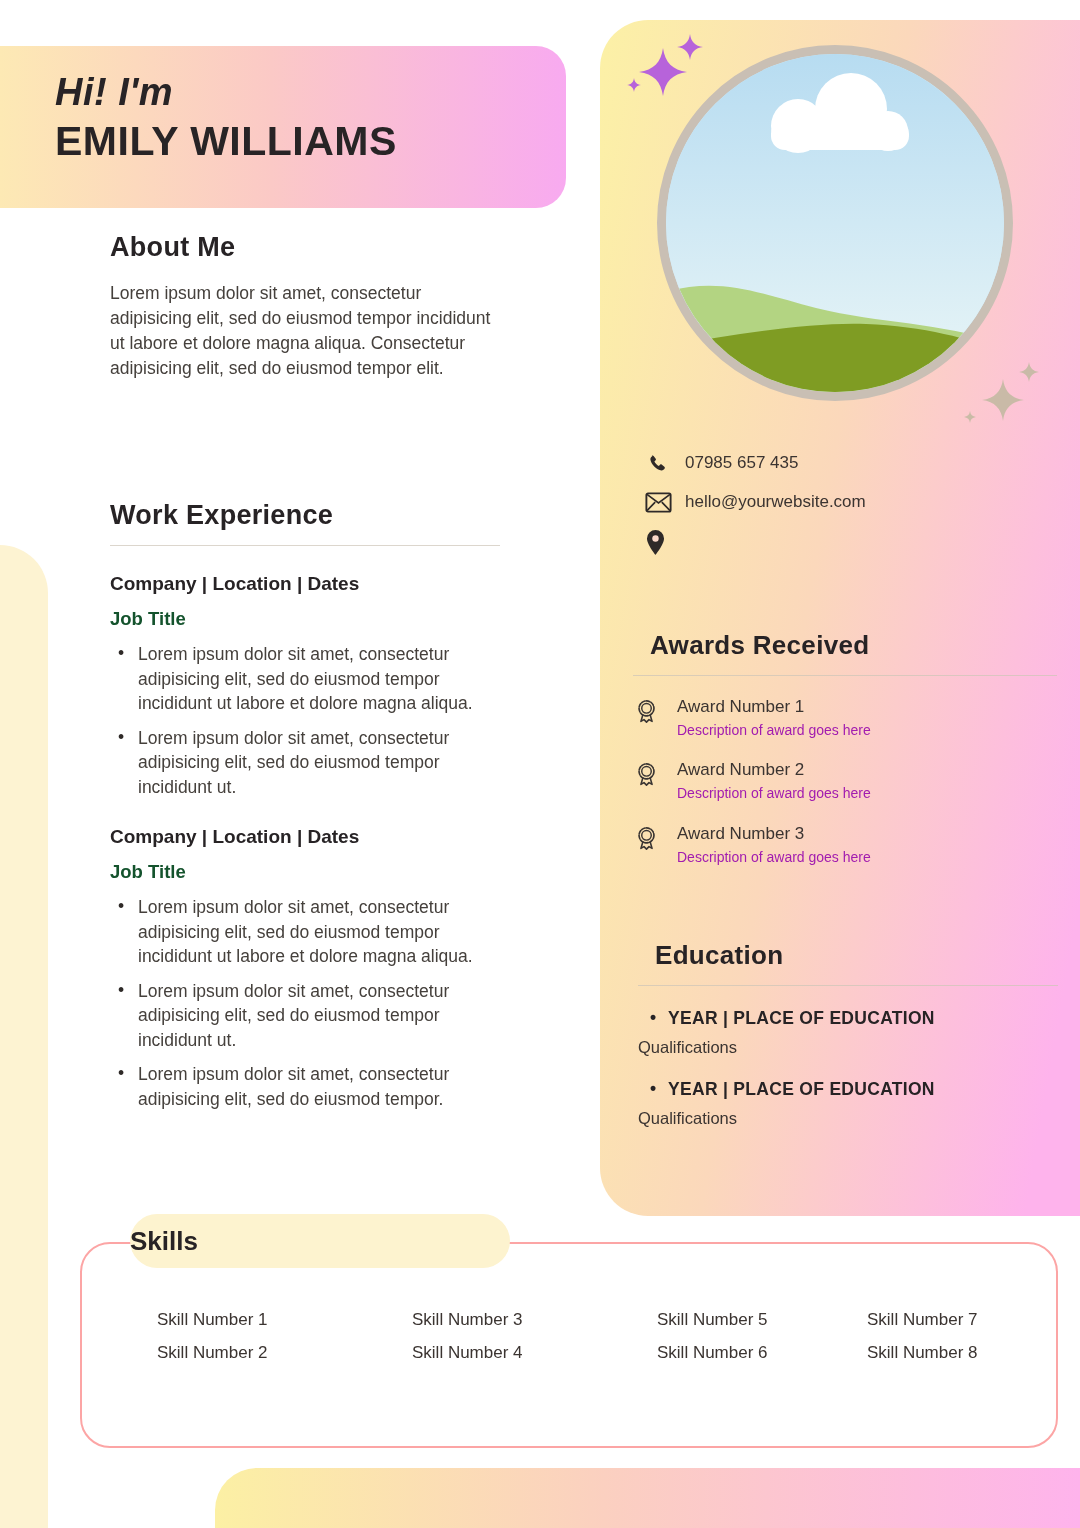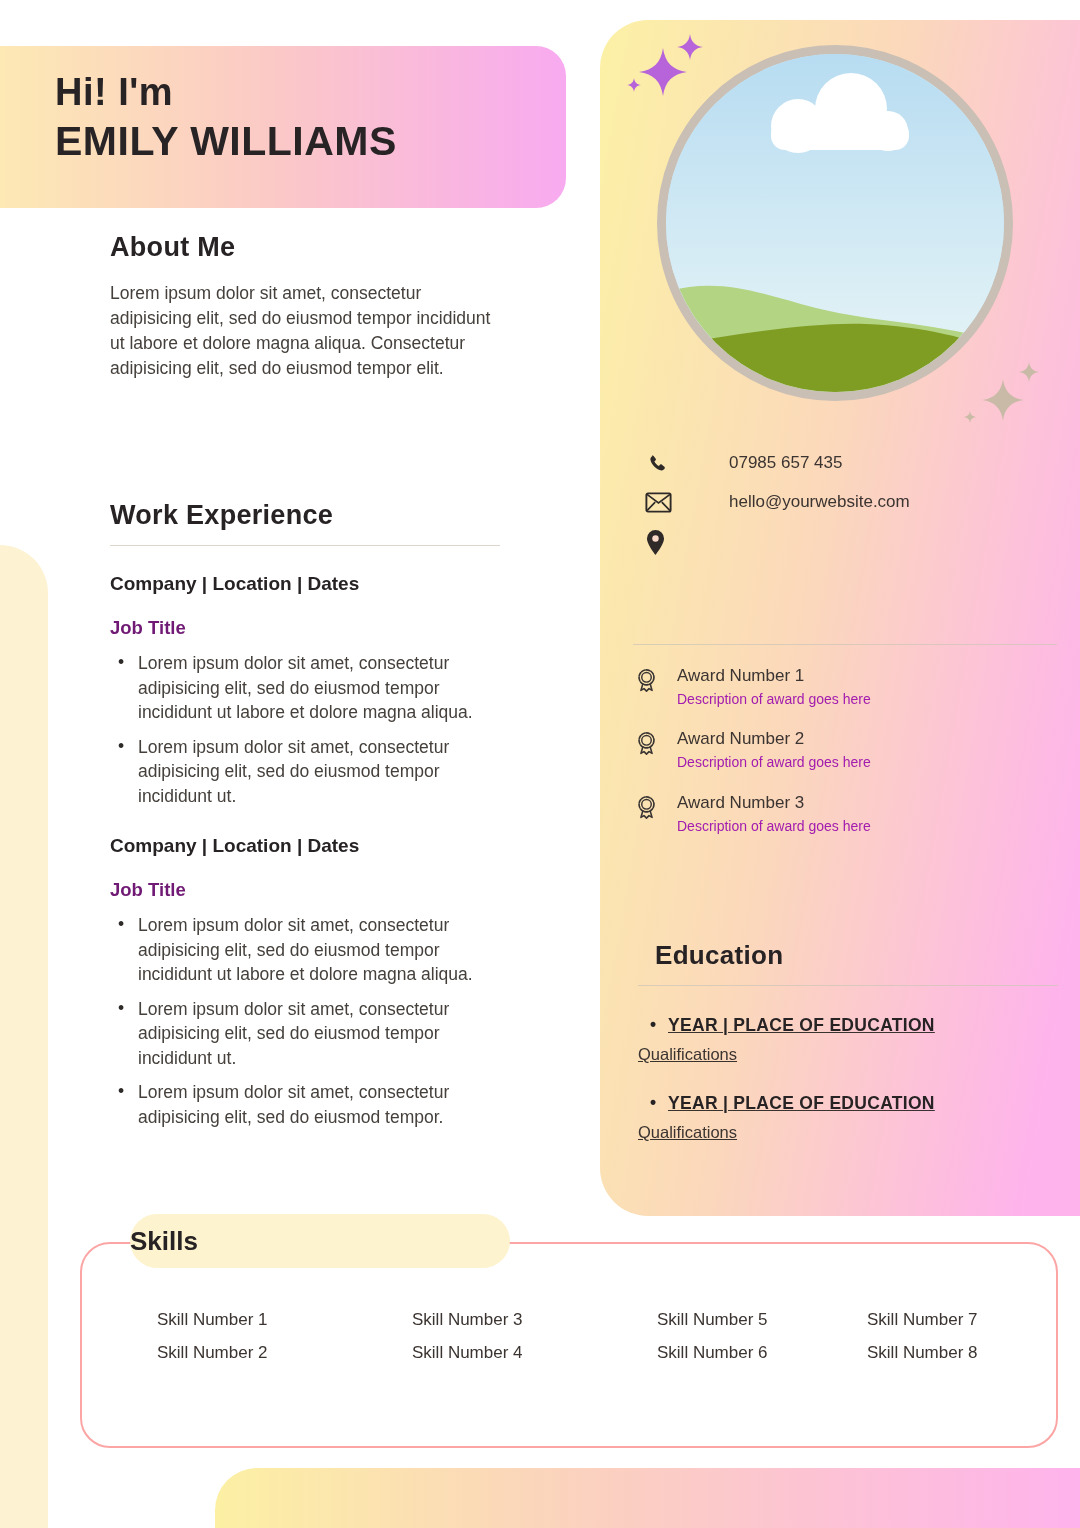--- a/index.html
+++ b/index.html
@@ -23,56 +23,56 @@
     background:linear-gradient(90deg,#fcf0a4 0%,#fbd0c0 45%,#feb3ec 100%);
     border-radius:42px 0 0 0;
   }
   
   .header-block{
     position:absolute;left:0;top:46px;width:566px;height:162px;
     background:linear-gradient(90deg,#fde9b4 0%,#fbc9c6 48%,#f8aaf0 100%);
     border-radius:0 30px 30px 0;
     padding:24px 0 0 55px;
   }
-  .greeting{font-size:38px;font-weight:800;color:#282426;line-height:1.2;letter-spacing:.5px;}
+  .greeting{font-size:38px;font-weight:800;color:#282426;line-height:1.2;letter-spacing:.5px;font-style:italic;}
   .person-name{font-size:41px;font-weight:800;color:#282426;line-height:1.25;letter-spacing:.5px;}
   
   .about{position:absolute;left:110px;top:232px;width:392px;}
   .section-title{font-size:27px;font-weight:800;color:#272325;margin:0 0 18px 0;letter-spacing:.3px;}
   .body-text{font-size:17.5px;line-height:1.42;color:#45403c;margin:0;}
   .work{position:absolute;left:110px;top:500px;width:390px;}
   .rule{border:none;border-top:1.5px solid #dcd6cd;margin:14px 0 0 0;width:100%;}
   .company-line{font-size:19px;font-weight:800;color:#272325;margin-top:27px;}
-  .job-title{font-size:18.5px;font-weight:800;color:#701a75;margin-top:22px;}
+  .job-title{font-size:18.5px;font-weight:800;color:#14532d;margin-top:13px;}
   .bullets{list-style:none;margin:12px 0 0 0;padding:0;}
   .bullets li{
     position:relative;padding-left:28px;margin-bottom:10px;
     font-size:17.5px;line-height:1.4;color:#45403c;
   }
   .bullets li::before{content:"•";position:absolute;left:8px;top:-1px;color:#2e2a28;}
   
   .sparkle{position:absolute;}
   .sparkle svg{position:absolute;}
   .photo-circle{
     position:absolute;left:657px;top:45px;width:356px;height:356px;border-radius:50%;
     border:9px solid #c9bfb4;overflow:hidden;background:#cfe9f5;
   }
   .contact{position:absolute;left:645px;top:452px;width:400px;}
-  .contact-row{display:flex;align-items:flex-start;margin-bottom:11px;gap:44px;}
+  .contact-row{display:flex;align-items:flex-start;margin-bottom:11px;}
   .contact-row .cicon{width:40px;flex:0 0 40px;padding-top:1px;}
   .contact-text{font-size:17px;line-height:1.35;color:#3b3431;}
   .panel-section-title{font-size:26px;font-weight:800;color:#272325;margin:0;letter-spacing:.3px;}
   .awards{position:absolute;left:633px;top:630px;width:424px;}
   .awards .rule,.education .rule{border-top:1.5px solid #cfc5b8;opacity:.75;}
   .award-item{display:flex;margin-top:20px;}
   .award-item .aicon{width:44px;flex:0 0 44px;padding-top:2px;}
   .award-name{font-size:17px;color:#3b3431;line-height:1.3;}
   .award-desc{font-size:14px;color:#a21caf;line-height:1.3;margin-top:3px;}
   .education{position:absolute;left:638px;top:940px;width:420px;}
-  .edu-item{margin-top:29px;text-decoration:underline;}
+  .edu-item{margin-top:22px;}
   .edu-heading{
     position:relative;font-size:17.5px;font-weight:800;color:#272325;
     padding-left:30px;letter-spacing:.3px;
   }
   .edu-heading::before{content:"•";position:absolute;left:12px;top:-1px;}
   .edu-sub{font-size:16.5px;color:#3b3431;margin-top:9px;}
   
   .skills-box{
     position:absolute;left:80px;top:1242px;width:978px;height:206px;
     border:2px solid #fca5a5;border-radius:30px;background:#ffffff;
@@ -196,20 +196,21 @@
       <span class="cicon">
         <svg width="21" height="27" viewBox="0 0 20 26">
           <path fill="#2f2a28" d="M10 1a8.2 8.2 0 0 0-8.2 8.2C1.8 15 10 25 10 25s8.2-10 8.2-15.8A8.2 8.2 0 0 0 10 1z"></path>
           <circle cx="10" cy="9.2" r="3.1" fill="#fbd9c9"></circle>
         </svg>
       </span>
     </div>
   </div>
 
   <div class="awards">
+    <h2 class="panel-section-title" style="margin-left:17px">Awards Received</h2>
     <hr class="rule">
 
     <div class="award-item">
       <span class="aicon">
         <svg width="27" height="29" viewBox="0 0 26 28">
           <circle cx="13" cy="10" r="7.2" fill="none" stroke="#3a3532" stroke-width="1.6" stroke-dasharray="3.4 1.4" stroke-linecap="round"></circle>
           <circle cx="13" cy="10" r="4.6" fill="none" stroke="#3a3532" stroke-width="1.4"></circle>
           <path d="M9.5 16.2 7.6 22.6 10.6 20.9 13 23.3 15.4 20.9 18.4 22.6 16.5 16.2" fill="none" stroke="#3a3532" stroke-width="1.5" stroke-linejoin="round"></path>
         </svg>
       </span>

